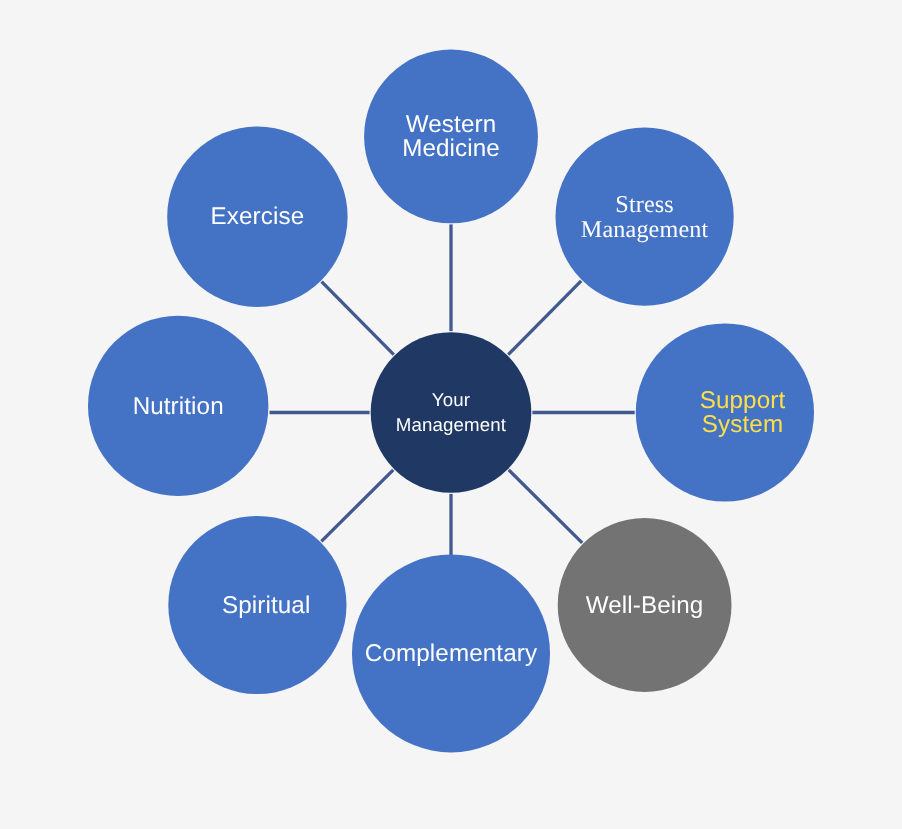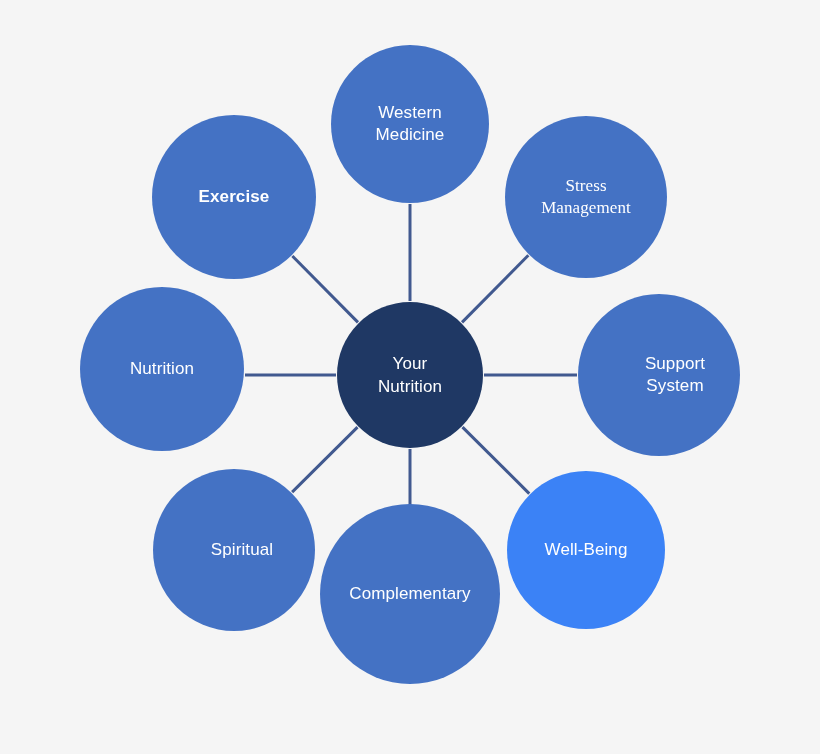--- a/index.html
+++ b/index.html
@@ -30,21 +30,21 @@
     position: absolute;
     border-radius: 50%;
     display: flex;
     align-items: center;
     justify-content: center;
     text-align: center;
     box-sizing: border-box;
   }
   .node-label {
     color: #ffffff;
-    font-size: 17px;
+    font-size: 22px;
     line-height: 22px;
     font-weight: 400;
     letter-spacing: 0.1px;
     white-space: pre-line;
     padding: 0 6px;
   }
   .node-center .node-label {
     font-size: 17px;
     line-height: 23px;
   }
@@ -68,37 +68,37 @@
   <div id="node-layer">
       <div class="node" style="left: 331px; top: 45px; width: 158px; height: 158px; background: rgb(68, 114, 196);">
         <span class="node-label" style="color: rgb(255, 255, 255);">Western
 Medicine</span>
       </div>
       <div class="node" style="left: 505px; top: 116px; width: 162px; height: 162px; background: rgb(68, 114, 196);">
         <span class="node-label" style="color: rgb(255, 255, 255); font-family: Liberation Serif, serif;">Stress
 Management</span>
       </div>
       <div class="node" style="left: 578px; top: 294px; width: 162px; height: 162px; background: rgb(68, 114, 196);">
-        <span class="node-label" style="color: #ffffff; margin-left: 32px;">Support
+        <span class="node-label" style="color: #fde047; margin-left: 32px;">Support
 System</span>
       </div>
-      <div class="node" style="left: 507px; top: 471px; width: 158px; height: 158px; background: #3b82f6;">
+      <div class="node" style="left: 507px; top: 471px; width: 158px; height: 158px; background: #737373;">
         <span class="node-label" style="color: rgb(255, 255, 255);">Well-Being</span>
       </div>
       <div class="node" style="left: 320px; top: 504px; width: 180px; height: 180px; background: rgb(68, 114, 196);">
         <span class="node-label" style="color: rgb(255, 255, 255);">Complementary</span>
       </div>
       <div class="node" style="left: 153px; top: 469px; width: 162px; height: 162px; background: rgb(68, 114, 196);">
         <span class="node-label" style="color: rgb(255, 255, 255); margin-left: 16px;">Spiritual</span>
       </div>
       <div class="node" style="left: 80px; top: 287px; width: 164px; height: 164px; background: rgb(68, 114, 196); justify-content: center;">
         <span class="node-label" style="color: rgb(255, 255, 255);">Nutrition</span>
       </div>
       <div class="node" style="left: 152px; top: 115px; width: 164px; height: 164px; background: rgb(68, 114, 196);">
-        <span class="node-label" style="color: rgb(255, 255, 255); font-weight: bold;">Exercise</span>
+        <span class="node-label" style="color: rgb(255, 255, 255);">Exercise</span>
       </div>
       <div class="node node-center" style="left: 337px; top: 302px; width: 146px; height: 146px; background: rgb(31, 56, 100);">
         <span class="node-label" style="color: rgb(255, 255, 255);">Your
-Nutrition</span>
+Management</span>
       </div>
     </div>
 
 </div>
 
 </body></html>

